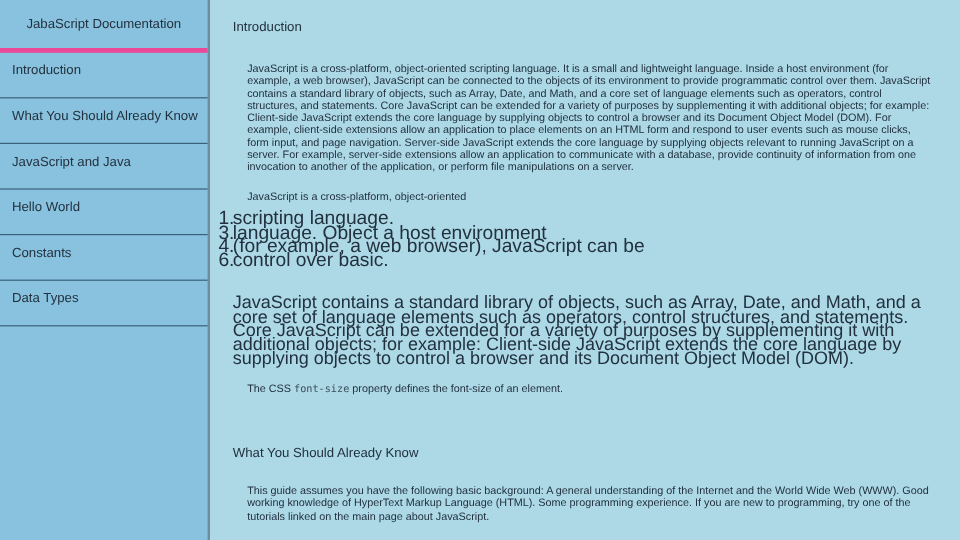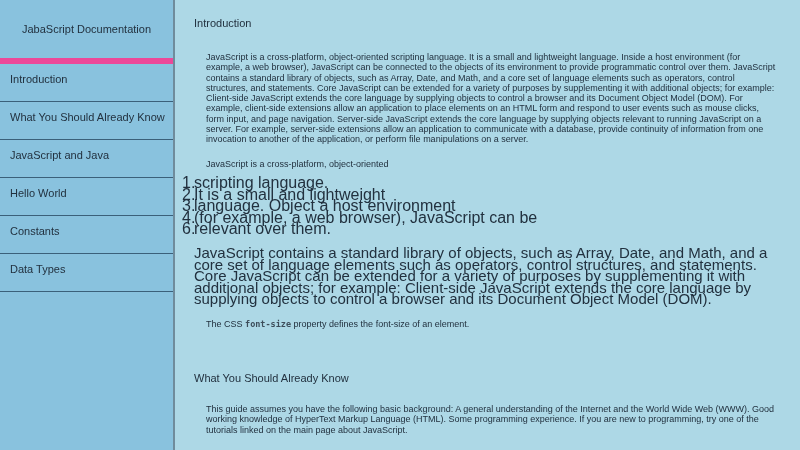--- a/index.html
+++ b/index.html
@@ -10,25 +10,25 @@
       color: #2a3a48;
       position: relative;
     }
     #sidebar {
       position: absolute; left: 0; top: 0;
       width: 175px; height: 450px;
       background: #89c2de;
       border-right: 2px solid #6f8c9c;
     }
     .sb-header {
-      height: 64px;
+      height: 44px;
       display: flex; align-items: center; justify-content: center;
       font-size: 11px;
       color: #22313f;
-      border-bottom: 6px solid #ec4899;
+      border-bottom: 4px solid #ec4899;
     }
     .sb-item {
       height: 38px;
       padding: 9px 0 0 10px;
       font-size: 11px;
       color: #22313f;
       border-bottom: 1px solid #3b607a;
       cursor: pointer;
     }
     #main {
@@ -44,21 +44,20 @@
     .para {
       position: absolute; left: 29px;
       font-size: 9px;
       line-height: 10.3px;
       color: #22313f;
     }
     .para code {
       font-family: "DejaVu Sans Mono", monospace;
       font-size: 8.5px;
       color: #3d4d5a;
-      font-weight: bold;
     }
     ol.steps {
       position: absolute; left: 5px; top: 177px;
       width: 600px;
       font-size: 16px;
       line-height: 11.6px;
       color: #22313f;
       list-style: none;
     }
     ol.steps li { padding-left: 0; }
@@ -84,24 +83,23 @@
   <div class="sb-item">Data Types</div>
 </nav>
 
 <main id="main">
   <section>
     <div class="sec-title" style="top:17px;">Introduction</div>
     <p class="para" style="top:52px; width:570px;">JavaScript is a cross-platform, object-oriented scripting language. It is a small and lightweight language. Inside a host environment (for example, a web browser), JavaScript can be connected to the objects of its environment to provide programmatic control over them. JavaScript contains a standard library of objects, such as Array, Date, and Math, and a core set of language elements such as operators, control structures, and statements. Core JavaScript can be extended for a variety of purposes by supplementing it with additional objects; for example: Client-side JavaScript extends the core language by supplying objects to control a browser and its Document Object Model (DOM). For example, client-side extensions allow an application to place elements on an HTML form and respond to user events such as mouse clicks, form input, and page navigation. Server-side JavaScript extends the core language by supplying objects relevant to running JavaScript on a server. For example, server-side extensions allow an application to communicate with a database, provide continuity of information from one invocation to another of the application, or perform file manipulations on a server.</p>
     <p class="para" style="top:159px;text-align:right;">JavaScript is a cross-platform, object-oriented</p>
     <ol class="steps">
       <li><span class="num">1.</span><span>scripting language.</span></li>
-      <li><span class="num">2.</span><span>It is a small and lightweight</span></li>
       <li><span class="num">3.</span><span>language. Object a host environment</span></li>
       <li><span class="num">4.</span><span>(for example, a web browser), JavaScript can be</span></li>
-      <li><span class="num">6.</span><span>relevant over them.</span></li>
+      <li><span class="num">6.</span><span>control over basic.</span></li>
     </ol>
     <p class="cont">JavaScript contains a standard library of objects, such as Array, Date, and Math, and a core set of language elements such as operators, control structures, and statements. Core JavaScript can be extended for a variety of purposes by supplementing it with additional objects; for example: Client-side JavaScript extends the core language by supplying objects to control a browser and its Document Object Model (DOM).</p>
     <p class="para" style="top:319px;"><span>The CSS </span><code>font-size</code><span> property defines the font-size of an element.</span></p>
   </section>
 
   <section>
     <div class="sec-title" style="top:372px;">What You Should Already Know</div>
     <p class="para" style="top:404px; width:570px;">This guide assumes you have the following basic background: A general understanding of the Internet and the World Wide Web (WWW). Good working knowledge of HyperText Markup Language (HTML). Some programming experience. If you are new to programming, try one of the tutorials linked on the main page about JavaScript.</p>
   </section>
 </main>

